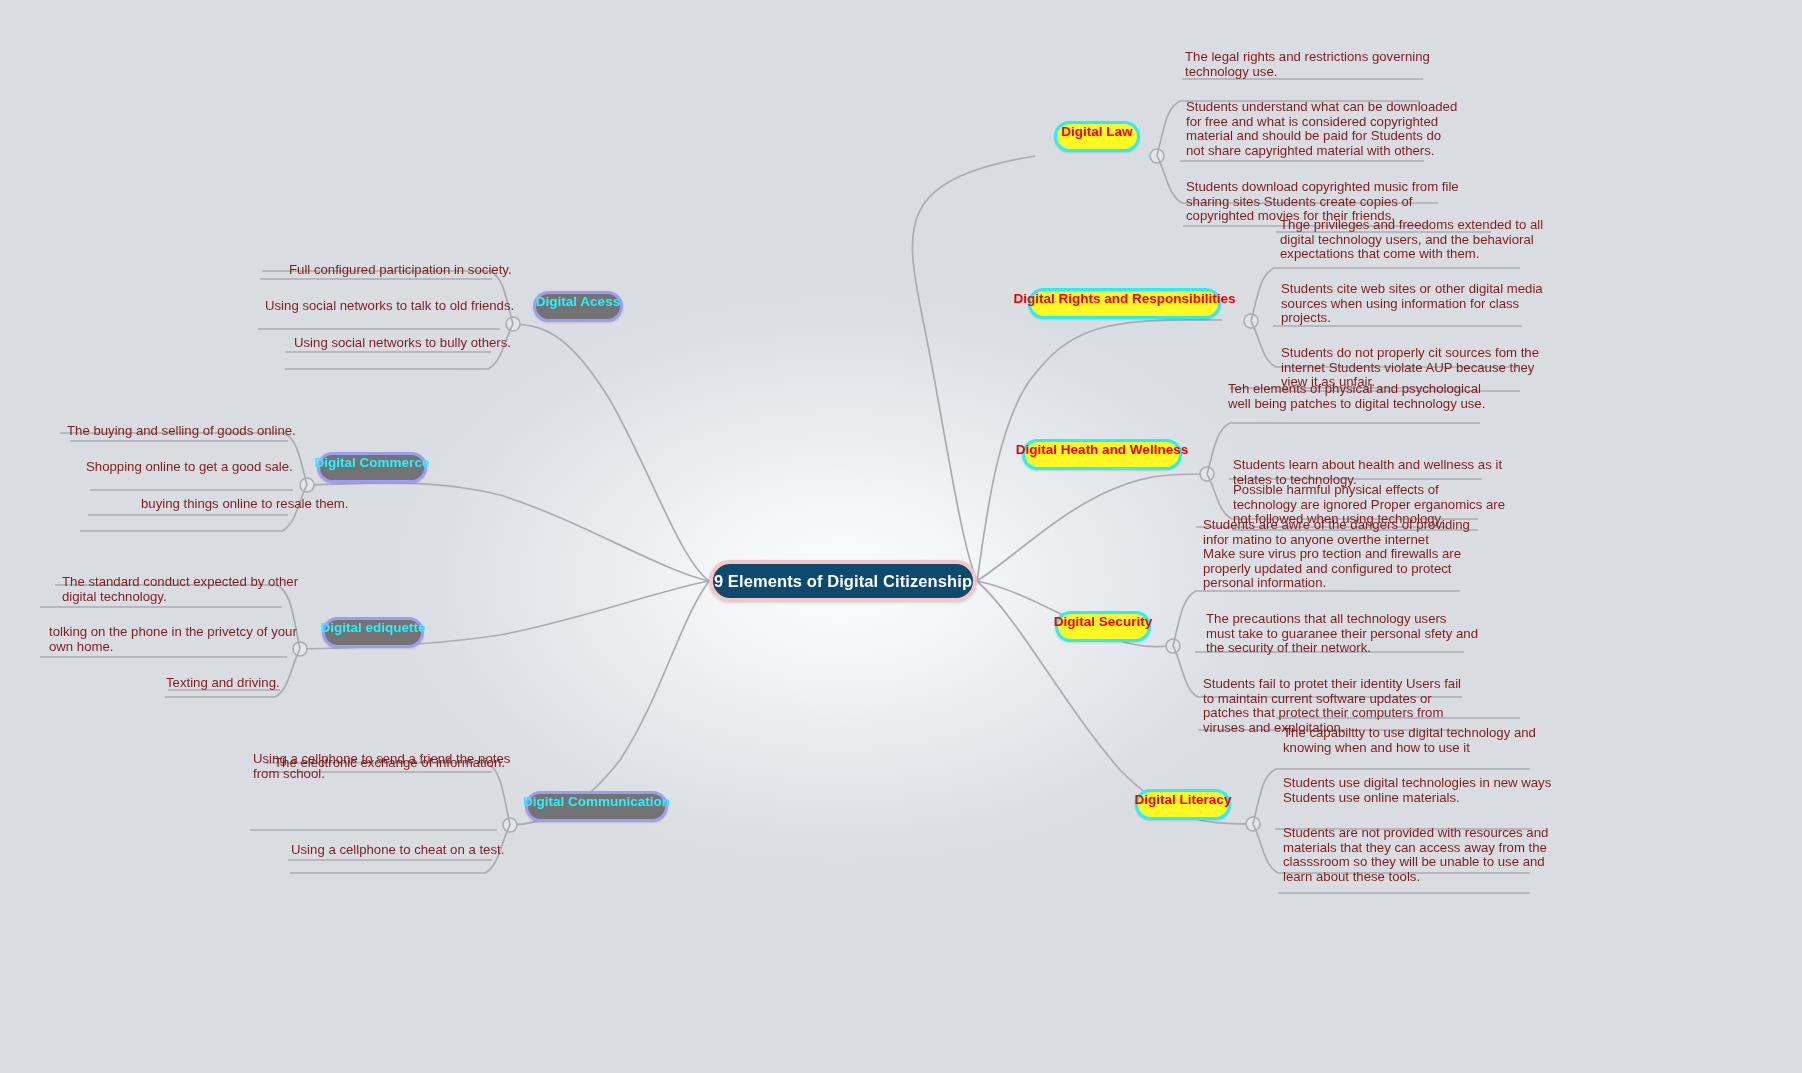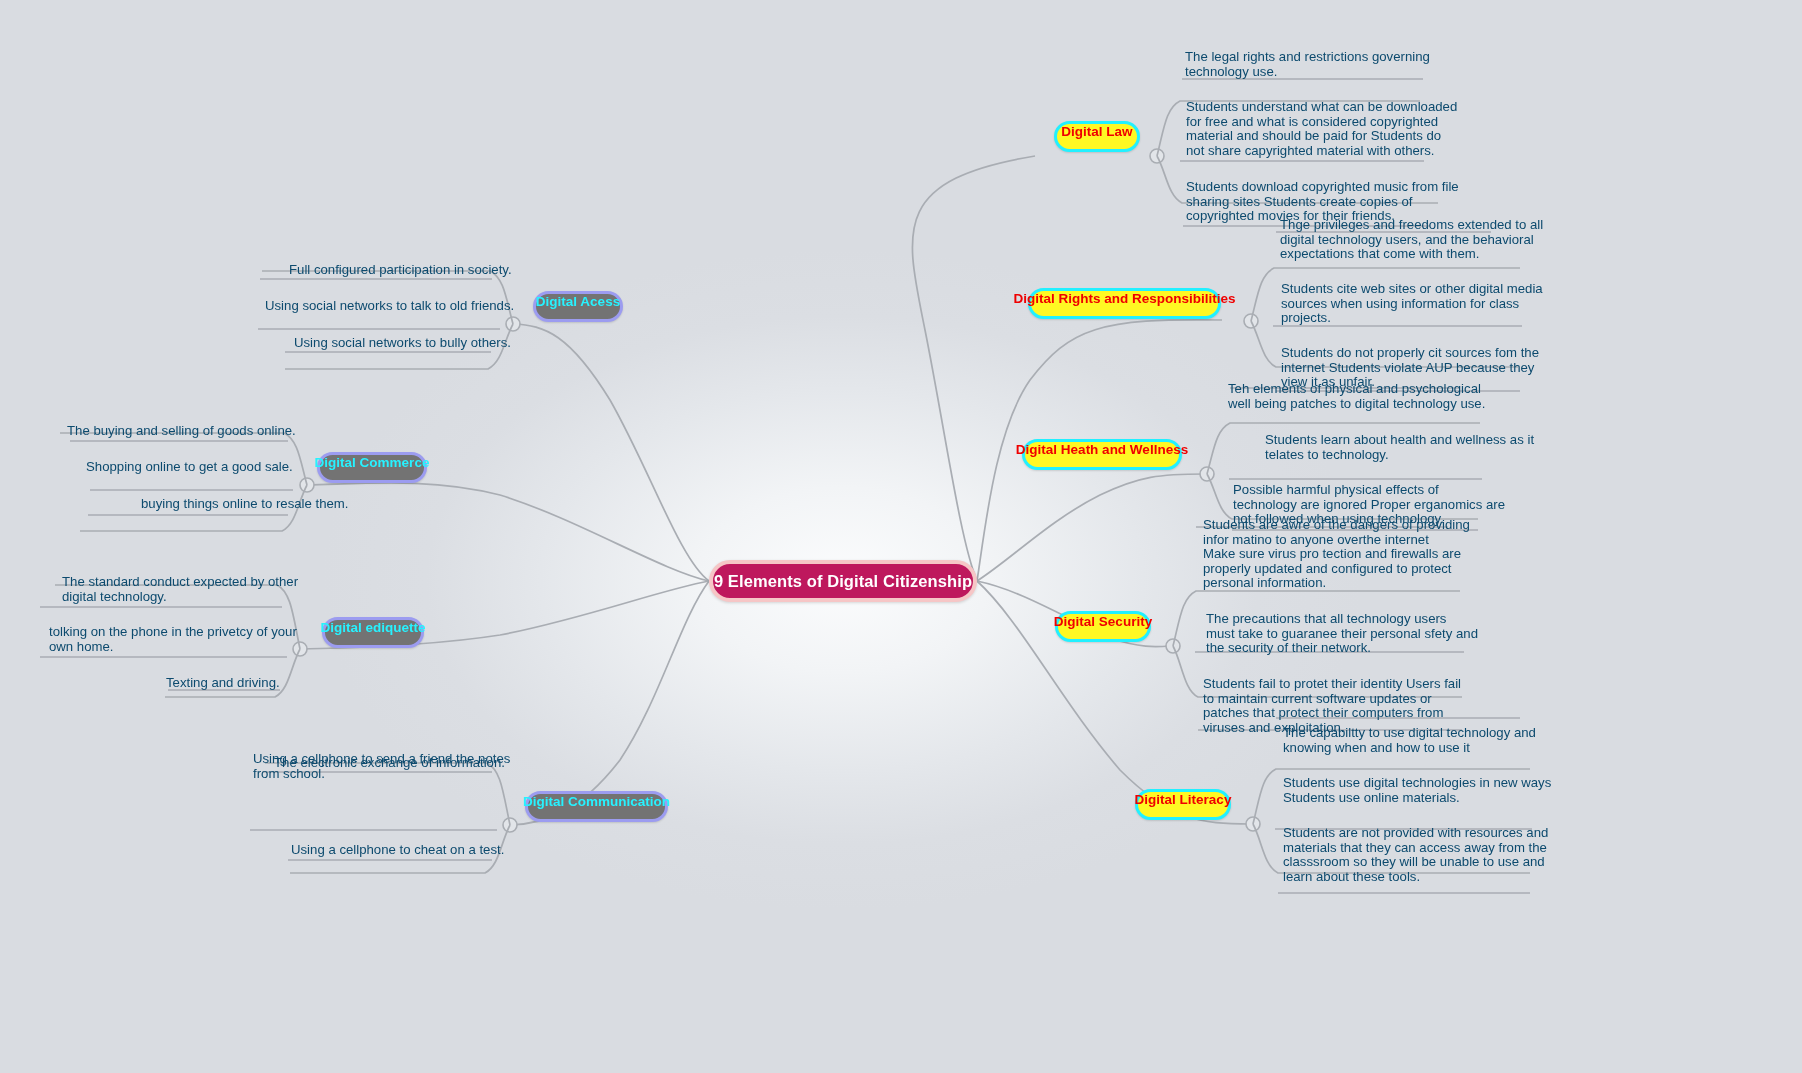--- a/index.html
+++ b/index.html
@@ -20,21 +20,21 @@
   .edge{fill:none;stroke:#a9adb3;stroke-width:1.7;}
   .underline{stroke:#a9adb3;stroke-width:1.5;fill:none;}
   .joint{fill:#e2e5e9;stroke:#a9adb3;stroke-width:1.6;}
 
   
   #root-node{
     position:absolute;
     left:709px;top:560px;
     width:268px;height:42px;
     box-sizing:border-box;
-    background:#be185d;
+    background:#0c4a6e;
     border:4px solid #f6c6c6;
     border-radius:22px;
     display:flex;align-items:center;justify-content:center;
     color:#ffffff;
     font-size:16.5px;font-weight:bold;
     letter-spacing:.1px;
     box-shadow:0 1px 3px rgba(0,0,0,.14);
     z-index:5;
   }
 
@@ -60,21 +60,21 @@
     border:3px solid #22f0ff;
     color:#ef0000;
     box-shadow:0 1px 2px rgba(0,0,0,.13);
   }
 
   
   .leaf{
     position:absolute;
     font-size:13.2px;
     line-height:14.6px;
-    color:#0c4a6e;
+    color:#7f1d1d;
     white-space:pre-line;
     z-index:3;
   }
   .leaf.right{text-align:left;}
   .leaf.left{text-align:left;}
 </style>
 </head>
 <body>
 
 <div id="canvas"></div>
@@ -204,21 +204,21 @@
 expectations that come with them.</div>
 <div class="leaf right" style="left:1281px;top:282px;">Students cite web sites or other digital media
 sources when using information for class
 projects.</div>
 <div class="leaf right" style="left:1281px;top:346px;">Students do not properly cit sources fom the
 internet Students violate AUP because they
 view it as unfair.</div>
 
 <div class="leaf right" style="left:1228px;top:382px;">Teh elements of physical and psychological
 well being patches to digital technology use.</div>
-<div class="leaf right" style="left:1233px;top:433px;margin-left:32px;">Students learn about health and wellness as it
+<div class="leaf right" style="left:1233px;top:458px;">Students learn about health and wellness as it
 telates to technology.</div>
 <div class="leaf right" style="left:1233px;top:483px;">Possible harmful physical effects of
 technology are ignored Proper erganomics are
 not followed when using technology.</div>
 
 <div class="leaf right" style="left:1203px;top:518px;">Students are awre of the dangers of providing
  infor matino to anyone overthe internet
 Make sure virus pro tection and firewalls are
 properly updated and configured to protect
 personal information.</div>

